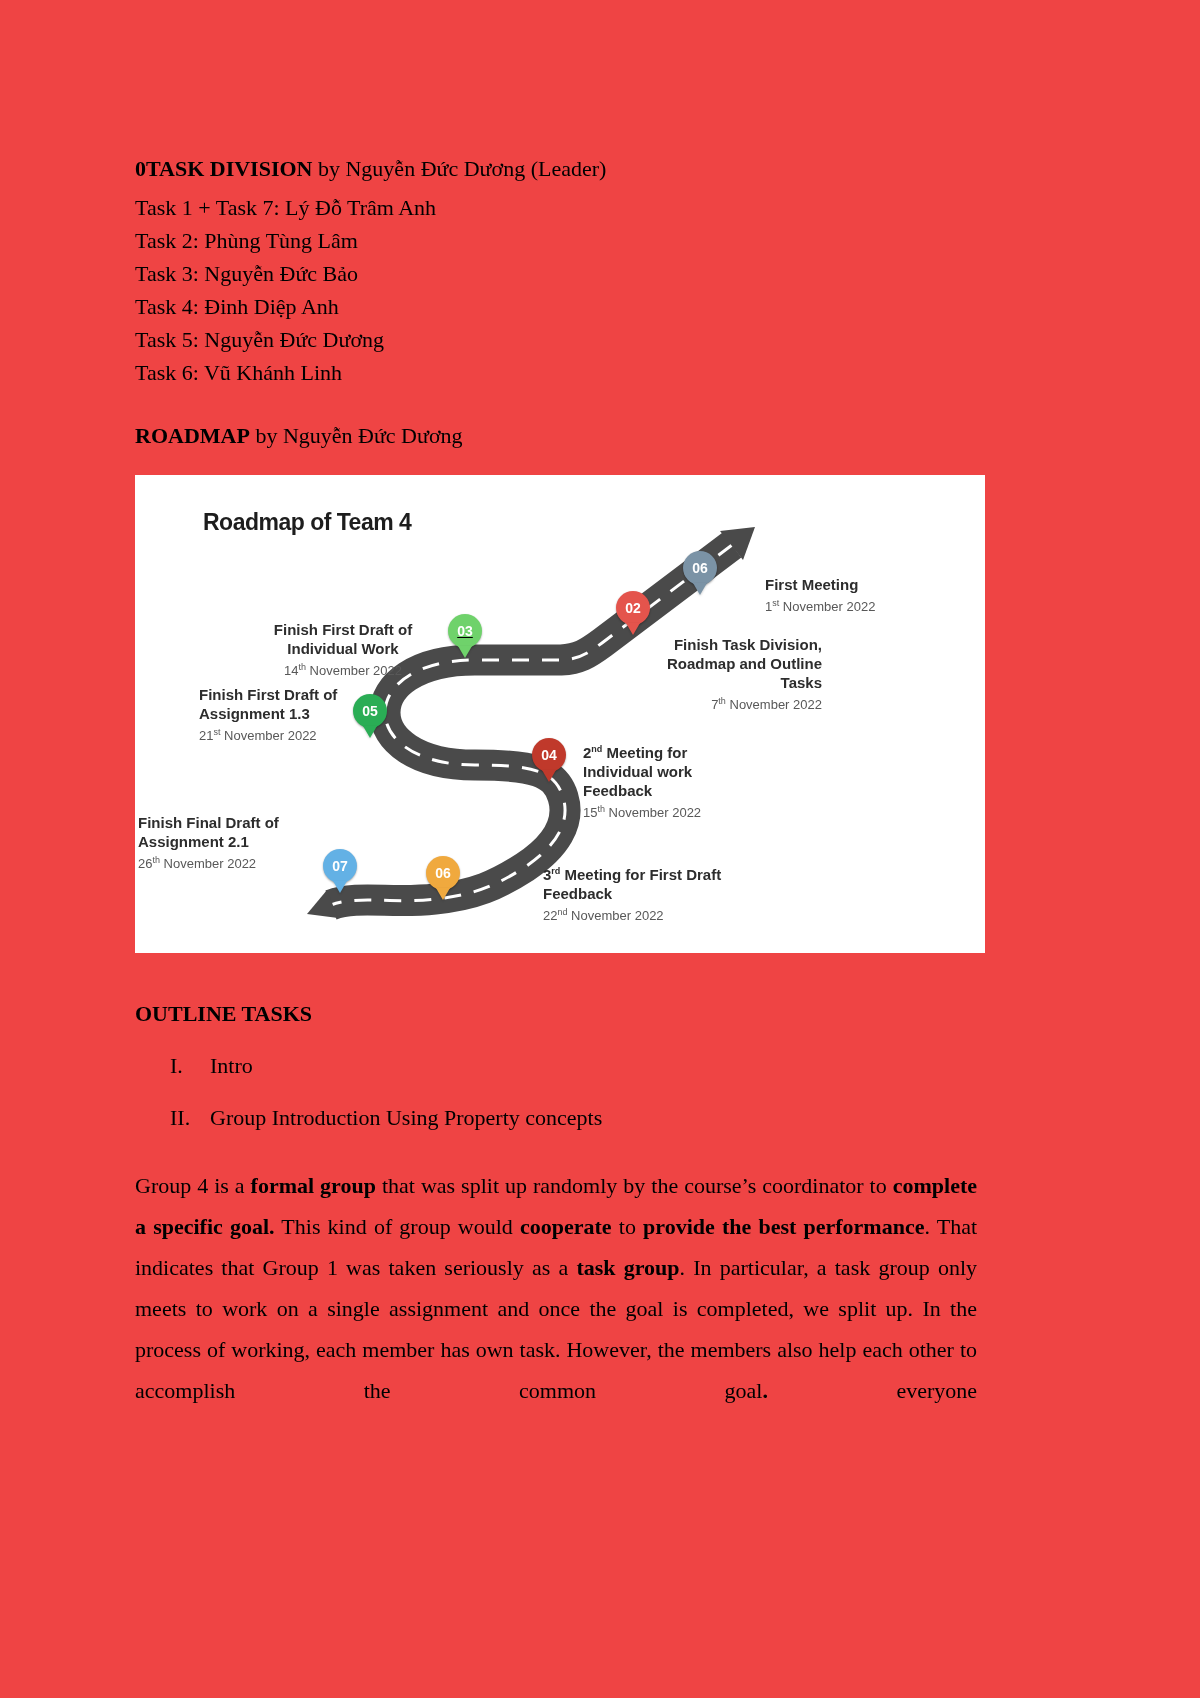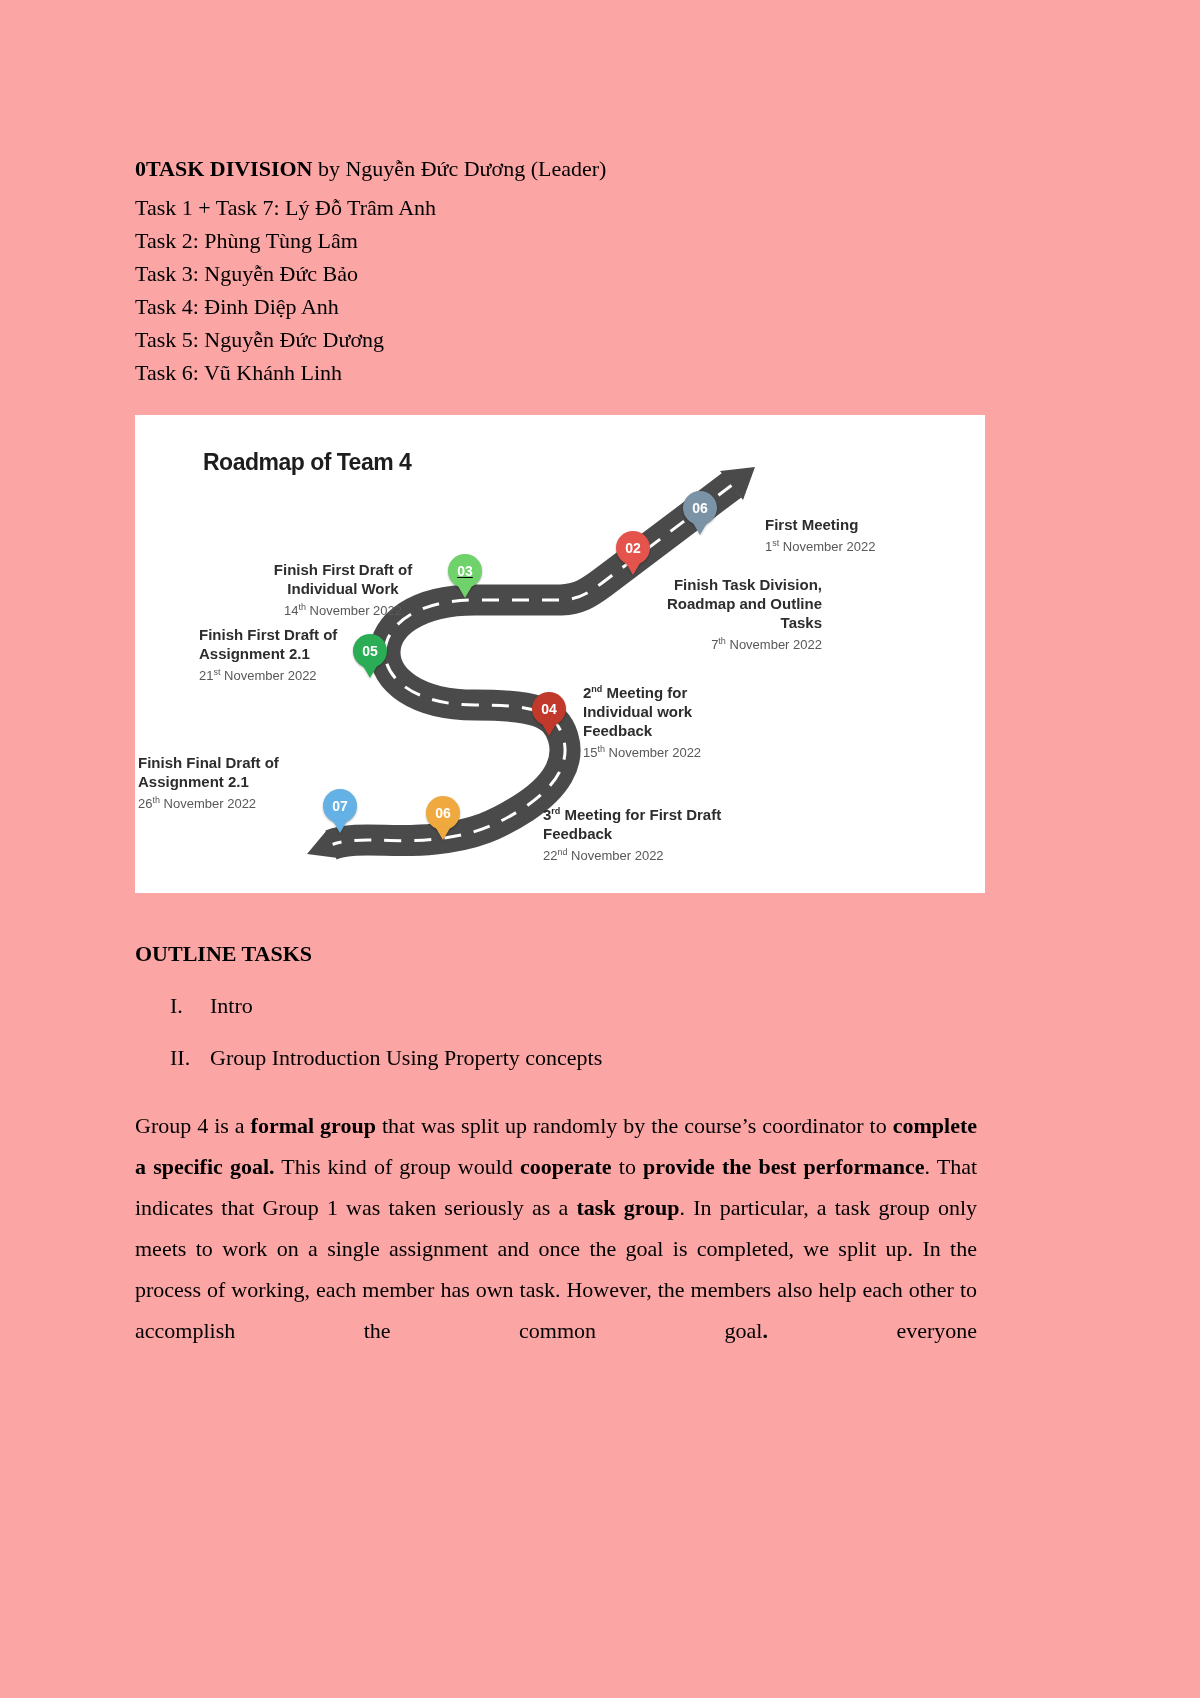--- a/index.html
+++ b/index.html
@@ -1,18 +1,18 @@
 <!DOCTYPE html>
 <html lang="vi"><head>
 <meta charset="utf-8">
 <style>
   * { margin:0; padding:0; box-sizing:border-box; }
   html,body { background:#ffffff; }
   body { width:1200px; font-family:"Liberation Serif","DejaVu Serif",serif; color:#000; }
-  .page { position:relative; width:1200px; height:1698px; background:#fca5a5; overflow:hidden; }
+  .page { position:relative; width:1200px; height:1698px; background:#ef4444; overflow:hidden; }
   .content { position:absolute; left:135px; top:155px; width:842px; }
 
   .heading { font-size:22px; line-height:28px; }
   .b { font-weight:bold; }
   .tasks { margin-top:8px; }
   .task-line { font-size:22px; line-height:33px; }
   .roadmap-heading { font-size:22px; margin-top:34px; }
 
   
   .roadmap { position:relative; width:850px; height:478px; margin-top:26px; background:#fff;
@@ -58,20 +58,23 @@
 
     <div class="tasks">
       <div class="task-line">Task 1 + Task 7: Lý Đỗ Trâm Anh</div>
       <div class="task-line">Task 2: Phùng Tùng Lâm</div>
       <div class="task-line">Task 3: Nguyễn Đức Bảo</div>
       <div class="task-line">Task 4: Đinh Diệp Anh</div>
       <div class="task-line">Task 5: Nguyễn Đức Dương</div>
       <div class="task-line">Task 6: Vũ Khánh Linh</div>
     </div>
 
+    <div class="roadmap-heading">
+      <span class="b">ROADMAP</span><span> by Nguyễn Đức Dương</span>
+    </div>
 
     <div class="roadmap">
       <svg class="road-svg" width="850" height="478" viewBox="0 0 850 478">
         <path class="road-base" d="M 597 70 L 467 168 C 452 179 444 184 426 185 L 340 185 C 220 185 220 290 340 290 C 398 290 420 296 428 322 C 436 348 420 372 390 392 C 362 410 340 420 300 424 C 258 429 222 420 196 430"></path>
         <path class="road-dash" d="M 597 70 L 467 168 C 452 179 444 184 426 185 L 340 185 C 220 185 220 290 340 290 C 398 290 420 296 428 322 C 436 348 420 372 390 392 C 362 410 340 420 300 424 C 258 429 222 420 196 430"></path>
         <polygon class="road-arrow" points="620,52 608,85 585,56"></polygon>
         <polygon class="road-arrow" points="172,439 203,443 192,415"></polygon>
       </svg>
 
       <div class="rm-title">Roadmap of Team 4</div>
@@ -81,21 +84,21 @@
         <div class="pin-tail"></div>
       </div>
       <div class="pin" style="left: 498px; top: 133px; --pc: #e4544c;">
         <div class="pin-circle">02</div>
         <div class="pin-tail"></div>
       </div>
       <div class="pin" style="left: 330px; top: 156px; text-decoration: underline; --pc: #6fd26b;">
         <div class="pin-circle">03</div>
         <div class="pin-tail"></div>
       </div>
-      <div class="pin" style="left: 414px; top: 294px; --pc: #c0392b;">
+      <div class="pin" style="left: 414px; top: 280px; --pc: #c0392b;">
         <div class="pin-circle">04</div>
         <div class="pin-tail"></div>
       </div>
       <div class="pin" style="left: 235px; top: 236px; --pc: #2aad55;">
         <div class="pin-circle">05</div>
         <div class="pin-tail"></div>
       </div>
       <div class="pin" style="left: 308px; top: 398px; --pc: #f0a93e;">
         <div class="pin-circle">06</div>
         <div class="pin-tail"></div>
@@ -119,21 +122,21 @@
         <div class="ms-title"><span>Finish First Draft of Individual Work</span><sup></sup><span></span></div>
         <div class="ms-date"><span>14</span><sup>th</sup><span> November 2022</span></div>
       </div>
 
       <div class="ms-label" style="left:448px; top:268px; width:135px;">
         <div class="ms-title"><span>2</span><sup>nd</sup><span> Meeting for Individual work Feedback</span></div>
         <div class="ms-date"><span>15</span><sup>th</sup><span> November 2022</span></div>
       </div>
 
       <div class="ms-label" style="left:64px; top:210px; width:160px;">
-        <div class="ms-title"><span>Finish First Draft of Assignment 2.1</span><sup></sup><span></span></div>
+        <div class="ms-title"><span>Finish First Draft of Assignment 1.3</span><sup></sup><span></span></div>
         <div class="ms-date"><span>21</span><sup>st</sup><span> November 2022</span></div>
       </div>
 
       <div class="ms-label" style="left:408px; top:390px; width:200px;">
         <div class="ms-title"><span>3</span><sup>rd</sup><span> Meeting for First Draft Feedback</span></div>
         <div class="ms-date"><span>22</span><sup>nd</sup><span> November 2022</span></div>
       </div>
 
       <div class="ms-label" style="left:3px; top:338px; width:160px;">
         <div class="ms-title"><span>Finish Final Draft of Assignment 2.1</span><sup></sup><span></span></div>

